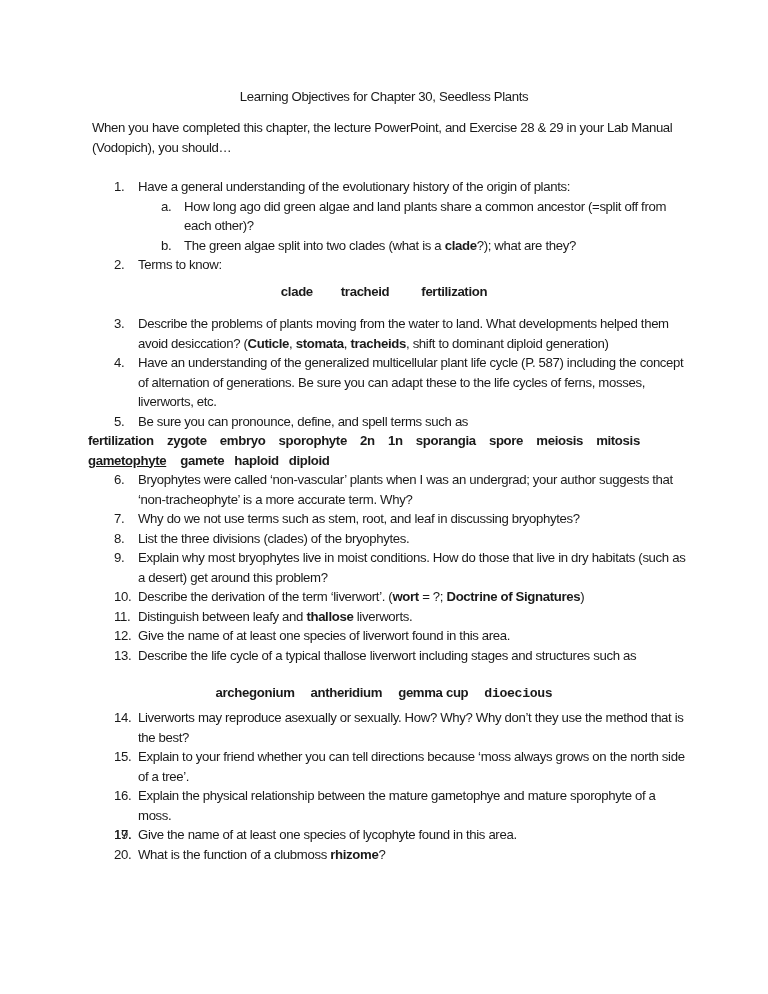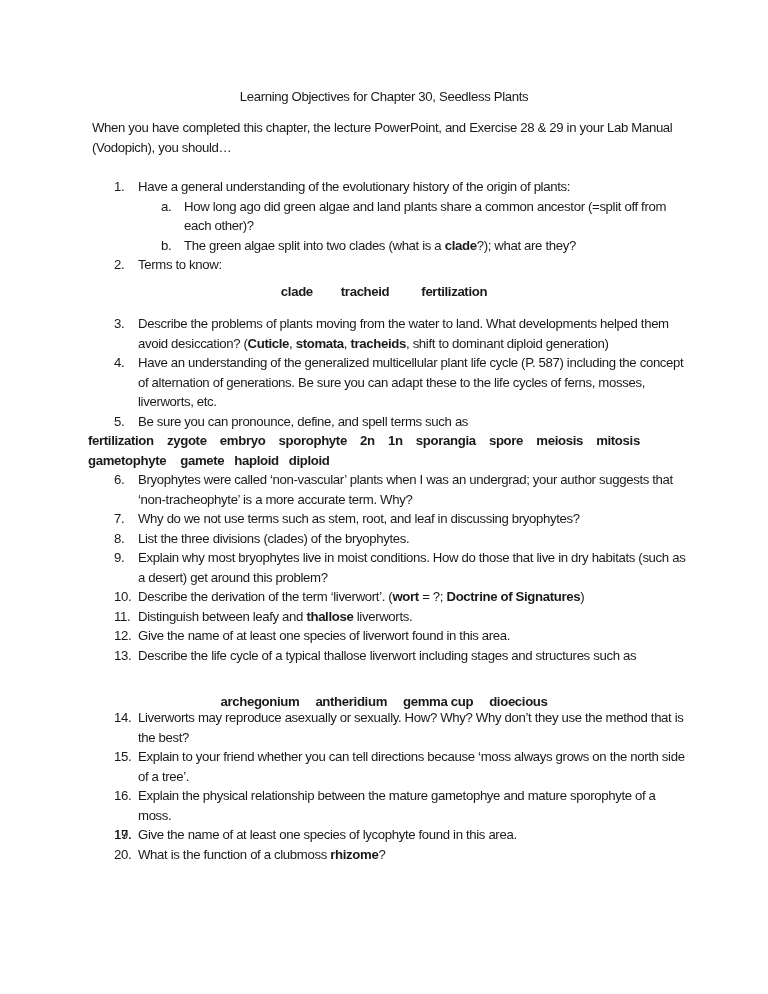--- a/index.html
+++ b/index.html
@@ -86,21 +86,21 @@
       <span>embryo</span>
       <span>sporophyte</span>
       <span>2n</span>
       <span>1n</span>
       <span>sporangia</span>
       <span>spore</span>
       <span>meiosis</span>
       <span>mitosis</span>
     </div>
     <div class="termline">
-      <span style="margin-right:14px;">gametophyte</span><span style="margin-right:10px;">gamete</span><span style="margin-right:10px;">haploid</span><span>diploid</span>
+      <span style="margin-right:14px;text-decoration:underline;">gametophyte</span><span style="margin-right:10px;">gamete</span><span style="margin-right:10px;">haploid</span><span>diploid</span>
     </div>
     <div class="item">
       <span class="num">6.</span>
       <span>Bryophytes were called ‘non-vascular’ plants when I was an undergrad; your author suggests that ‘non-tracheophyte’ is a more accurate term.  Why?</span>
     </div>
     <div class="item">
       <span class="num">7.</span>
       <span>Why do we not use terms such as stem, root, and leaf in discussing bryophytes?</span>
     </div>
     <div class="item">
@@ -123,21 +123,21 @@
       <span class="num">12.</span>
       <span>Give the name of at least one species of liverwort found in this area.</span>
     </div>
     <div class="item">
       <span class="num">13.</span>
       <span>Describe the life cycle of a typical thallose liverwort including stages and structures such as</span>
     </div>
   </div>
 
   <div class="terms" style="position:absolute; top:676px; left:0;">
-    <span style="margin:0 8px;">archegonium</span><span style="margin:0 8px;">antheridium</span><span style="margin:0 8px;">gemma cup</span><span style="margin:16px 8px;">dioecious</span>
+    <span style="margin:0 8px;">archegonium</span><span style="margin:0 8px;">antheridium</span><span style="margin:0 8px;">gemma cup</span><span style="margin:8px 8px;font-family:Liberation Mono, monospace;">dioecious</span>
   </div>
 
   <div class="list" style="top:708px;">
     <div class="item">
       <span class="num">14.</span>
       <span>Liverworts may reproduce asexually or sexually.  How?  Why?  Why don’t they use the method that is the best?</span>
     </div>
     <div class="item">
       <span class="num">15.</span>
       <span>Explain to your friend whether you can tell directions because ‘moss always grows on the north side of a tree’.</span>

